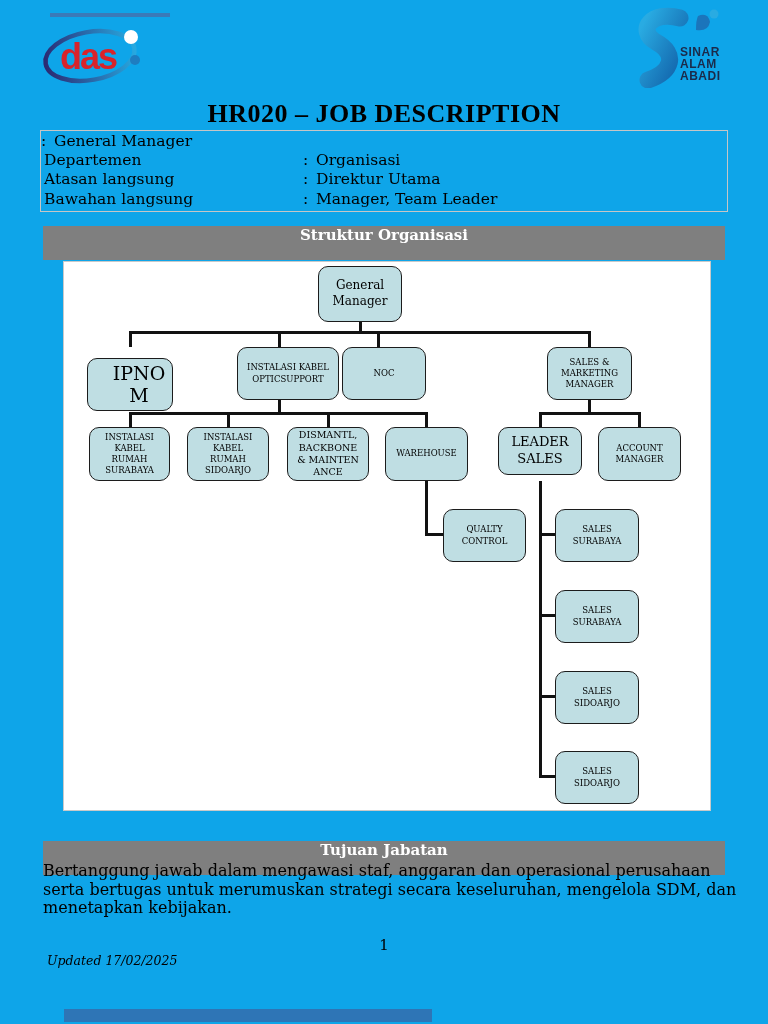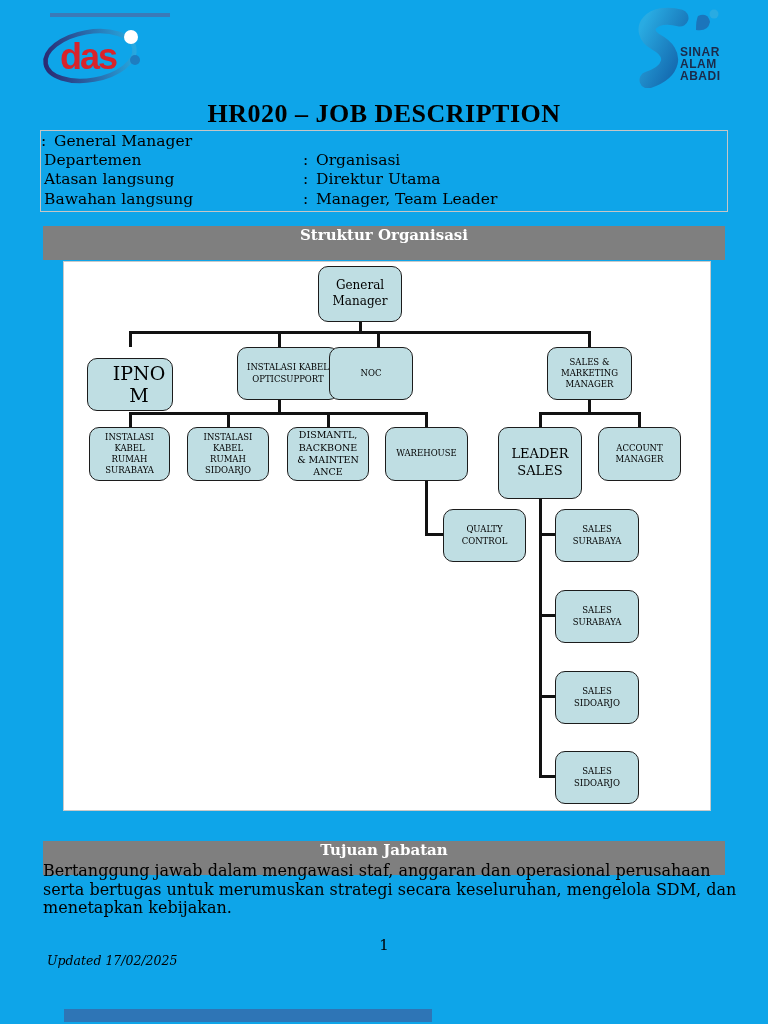--- a/index.html
+++ b/index.html
@@ -29,27 +29,27 @@
   .bar-tujuan{top:841px;}
 
   
   .chart{left:63px;top:261px;width:646px;height:548px;background:#fff;border:1px solid #c9c9c9;}
   .node{position:absolute;background:var(--box-fill);border:1.6px solid var(--box-border);
         border-radius:10px;display:flex;align-items:center;justify-content:center;
         text-align:center;font-size:8.5px;line-height:1.3;padding:0 6px;box-sizing:border-box;}
   .n-gm{left:254px;top:4px;width:84px;height:56px;font-size:12px;}
   .n-ipnom{left:23px;top:96px;width:86px;height:53px;font-size:19px;line-height:1.15;padding-left:24px;}
   .n-iko{left:173px;top:85px;width:102px;height:53px;}
-  .n-noc{left:265px;top:85px;width:84px;height:53px;}
+  .n-noc{left:278px;top:85px;width:84px;height:53px;}
   .n-smm{left:483px;top:85px;width:85px;height:53px;}
   .n-ikrs{left:25px;top:165px;width:81px;height:54px;}
   .n-ikrsd{left:123px;top:165px;width:82px;height:54px;}
   .n-dis{left:223px;top:165px;width:82px;height:54px;font-size:9.5px;word-break:break-all;}
   .n-wh{left:321px;top:165px;width:83px;height:54px;}
-  .n-ls{left:434px;top:165px;width:84px;height:72px;font-size:13px;}
+  .n-ls{left:434px;top:165px;width:84px;height:48px;font-size:13px;}
   .n-am{left:534px;top:165px;width:83px;height:54px;}
   .n-qc{left:379px;top:247px;width:83px;height:53px;}
   .n-s1{left:491px;top:247px;width:84px;height:53px;}
   .n-s2{left:491px;top:328px;width:84px;height:53px;}
   .n-s3{left:491px;top:409px;width:84px;height:53px;}
   .n-s4{left:491px;top:489px;width:84px;height:53px;}
   .hline,.vline{position:absolute;background:var(--line-black);}
   .hline{height:3px;}
   .vline{width:3px;}
 

